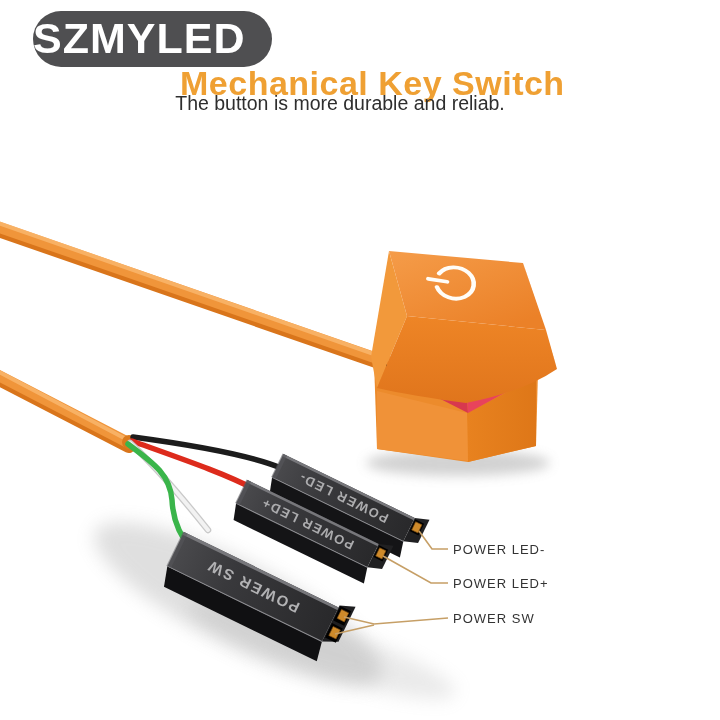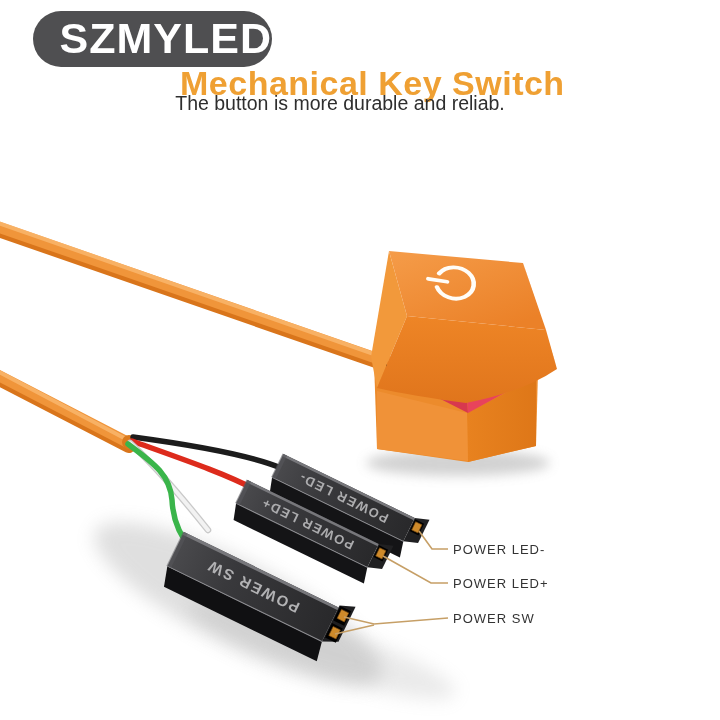--- a/index.html
+++ b/index.html
@@ -9,21 +9,21 @@
   }
   
   .title{
     position:absolute;left:180px;top:41px;z-index:1;
     font-size:34px;font-weight:bold;color:#EFA033;
     letter-spacing:0.5px;white-space:nowrap;
   }
   .logo-pill{
     position:absolute;left:33px;top:11px;width:239px;height:56px;z-index:2;
     background:#4F4F51;border-radius:28px;
-    display:flex;align-items:center;justify-content:flex-end;
+    display:flex;align-items:center;justify-content:flex-start;
   }
   .logo-text{
     color:#ffffff;font-size:43px;font-weight:bold;letter-spacing:1px;
     line-height:1;transform:translateY(-1px);
   }
   .desc{
     position:absolute;left:0;top:90px;width:680px;z-index:1;
     text-align:center;color:#2E2E2E;font-size:19.5px;line-height:26px;
   }
   

